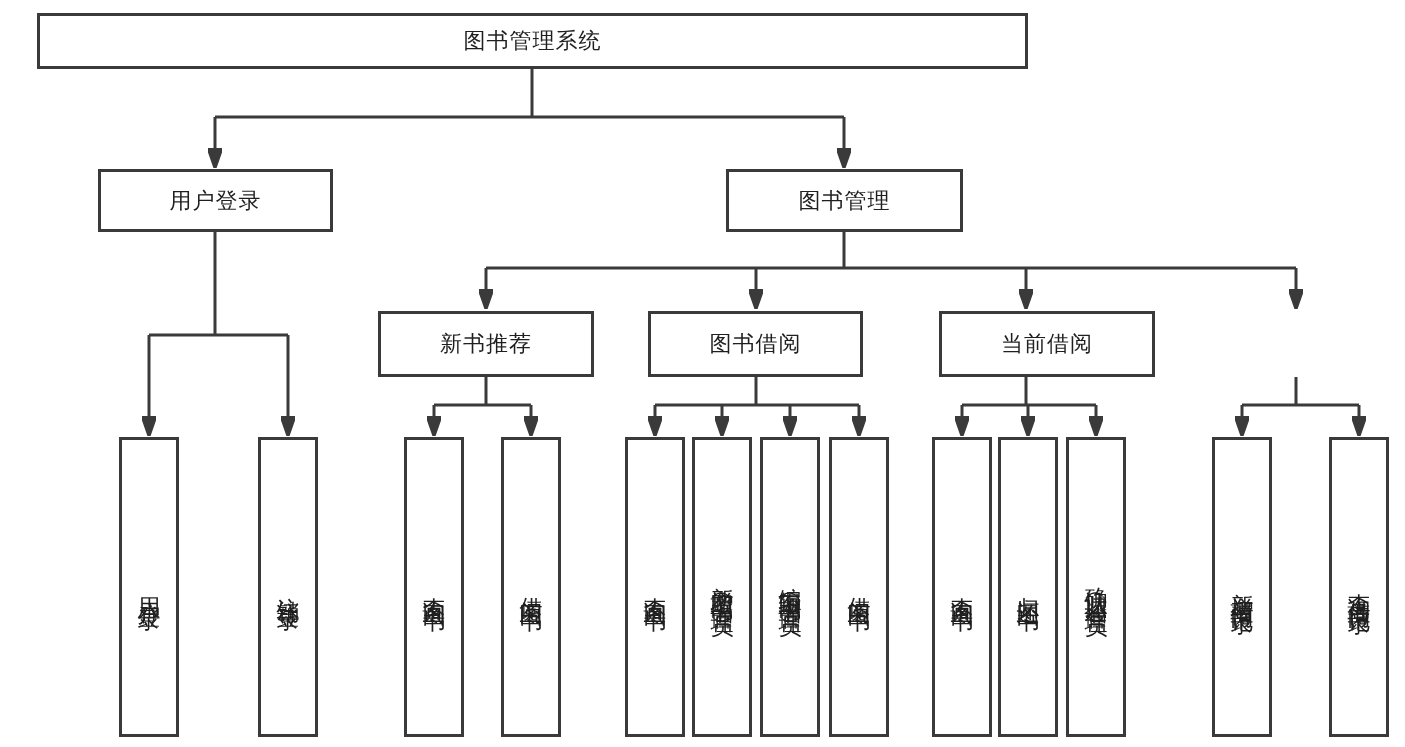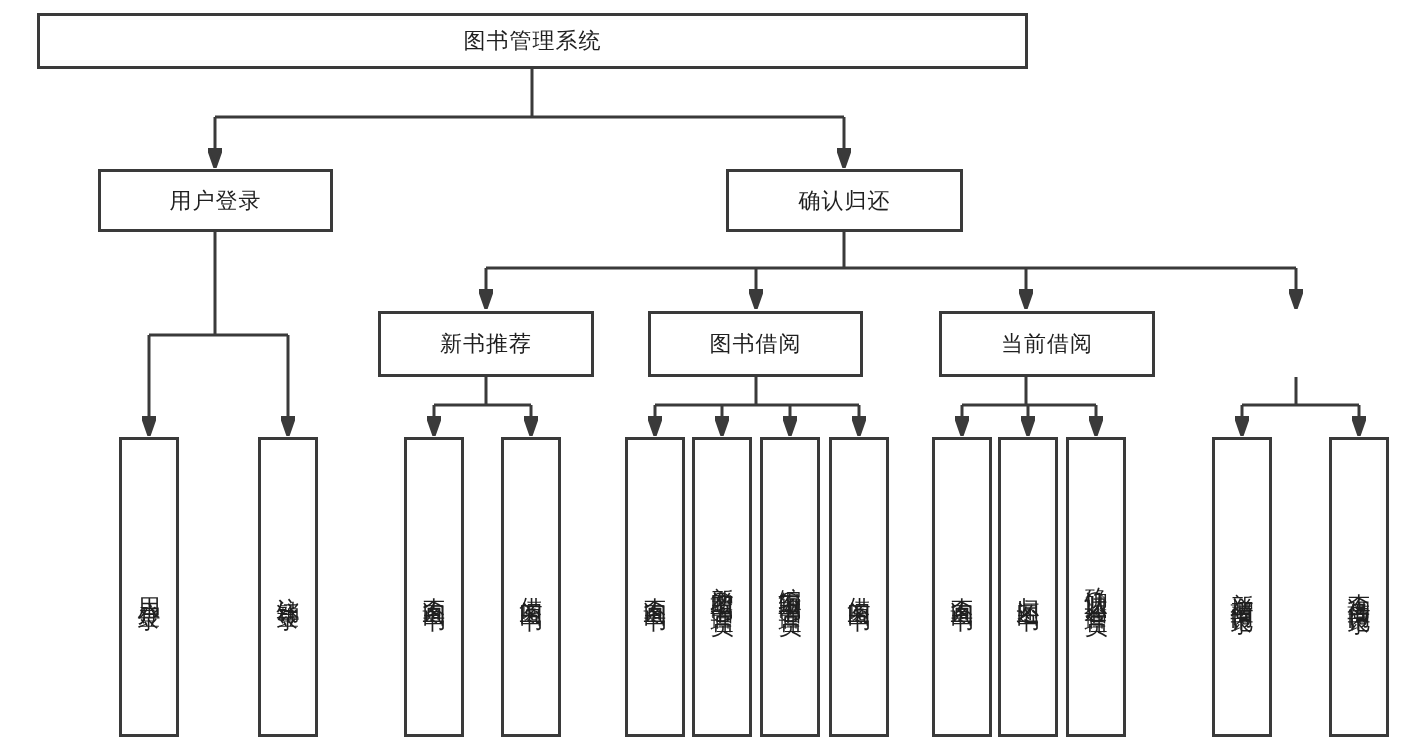--- a/index.html
+++ b/index.html
@@ -86,21 +86,21 @@
     <g>
       <path d="M1280,377 L1280,405 M1226,405 L1343,405"></path>
       <path d="M1226,405 L1226,433" marker-end="url(#arw)"></path>
       <path d="M1343,405 L1343,433" marker-end="url(#arw)"></path>
     </g>
   </svg>
 
   <div class="box h" style="left:21px;top:13px;width:991px;height:56px">图书管理系统</div>
 
   <div class="box h" style="left:82px;top:169px;width:235px;height:63px">用户登录</div>
-  <div class="box h" style="left:710px;top:169px;width:237px;height:63px">确认归还</div>
+  <div class="box h" style="left:710px;top:169px;width:237px;height:63px">图书管理</div>
 
   <div class="box h" style="left:632px;top:311px;width:215px;height:66px">图书借阅</div>
   <div class="box h" style="left:362px;top:311px;width:216px;height:66px">新书推荐</div>
   <div class="box h" style="left:923px;top:311px;width:216px;height:66px">当前借阅</div>
 
   <div class="box v" style="left:103px;top:437px;width:60px;height:300px">用户登录</div>
   <div class="box v" style="left:242px;top:437px;width:60px;height:300px">注销登录</div>
 
   <div class="box v" style="left:388px;top:437px;width:60px;height:300px">查询图书</div>
   <div class="box v" style="left:485px;top:437px;width:60px;height:300px">借阅图书</div>

